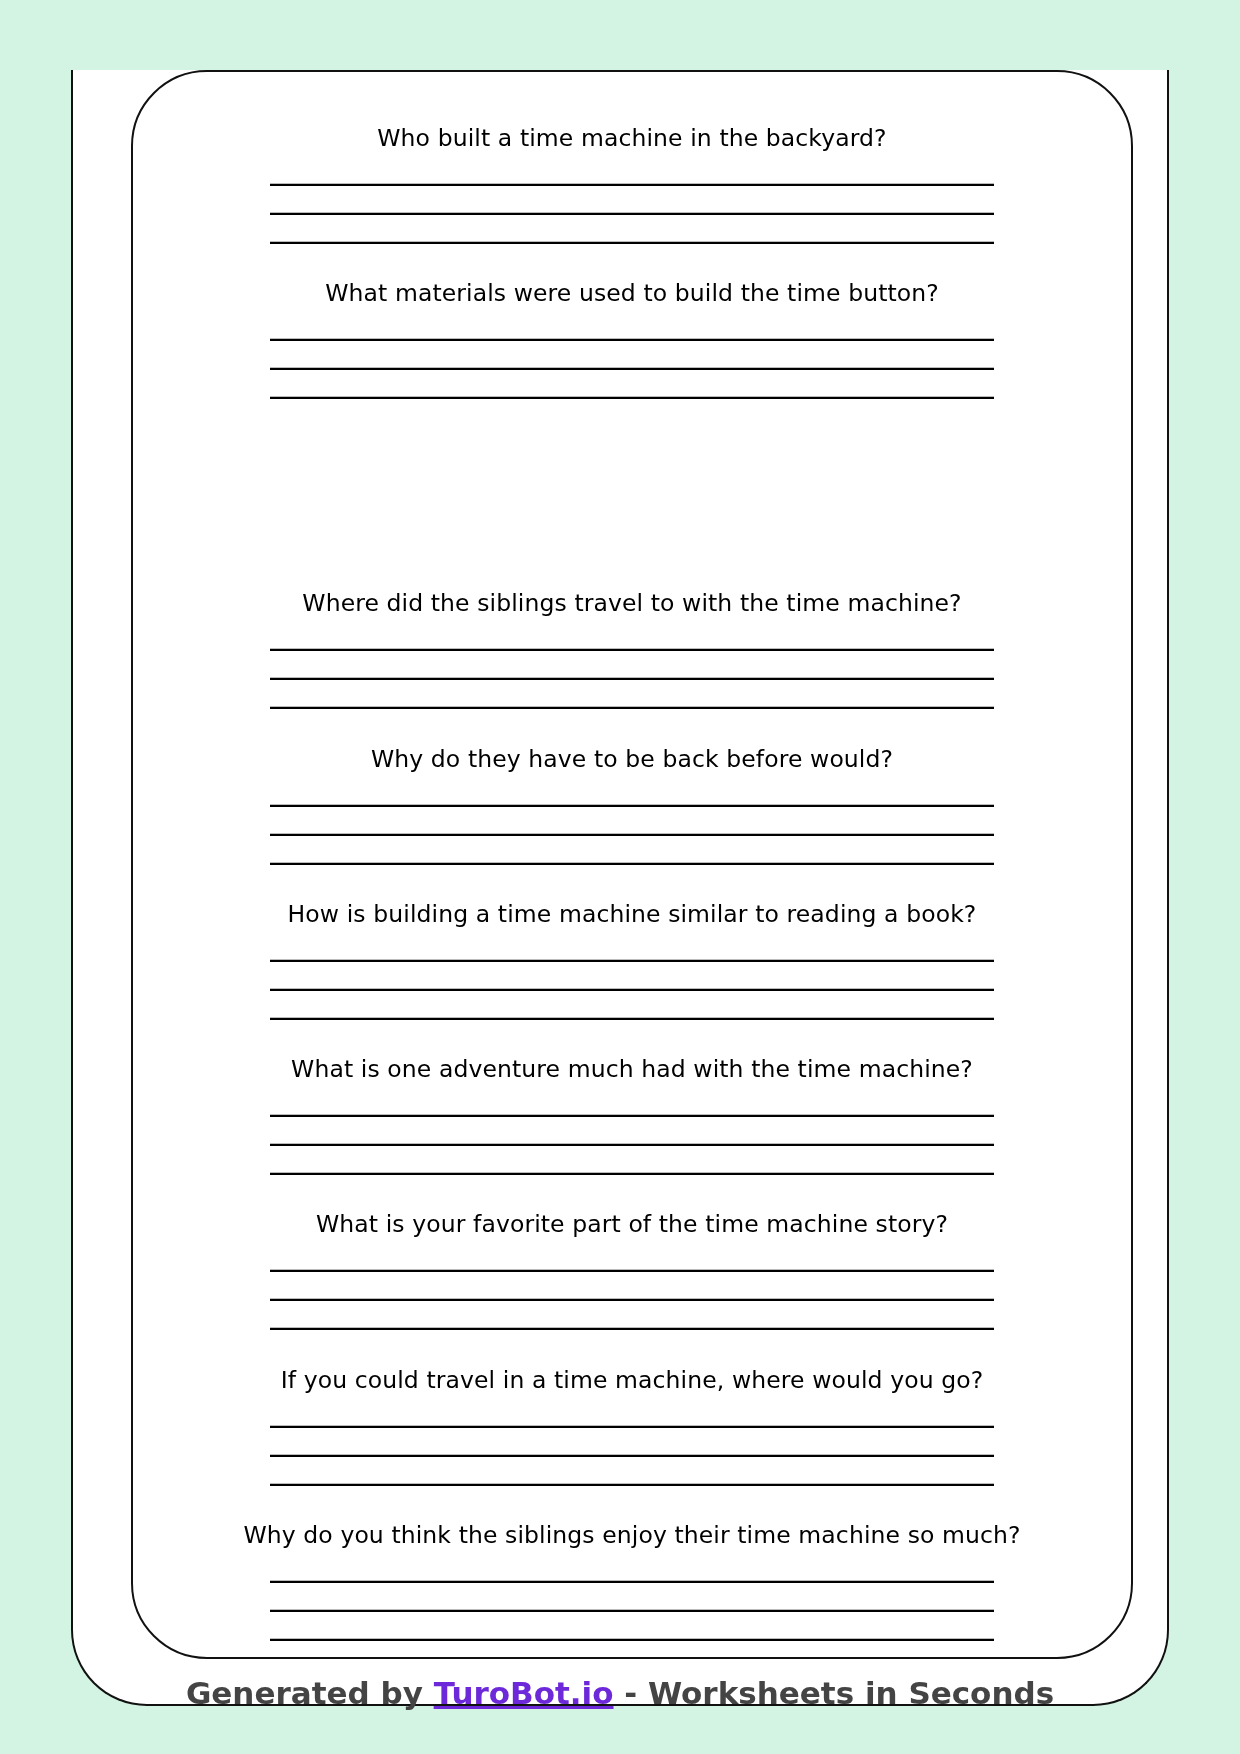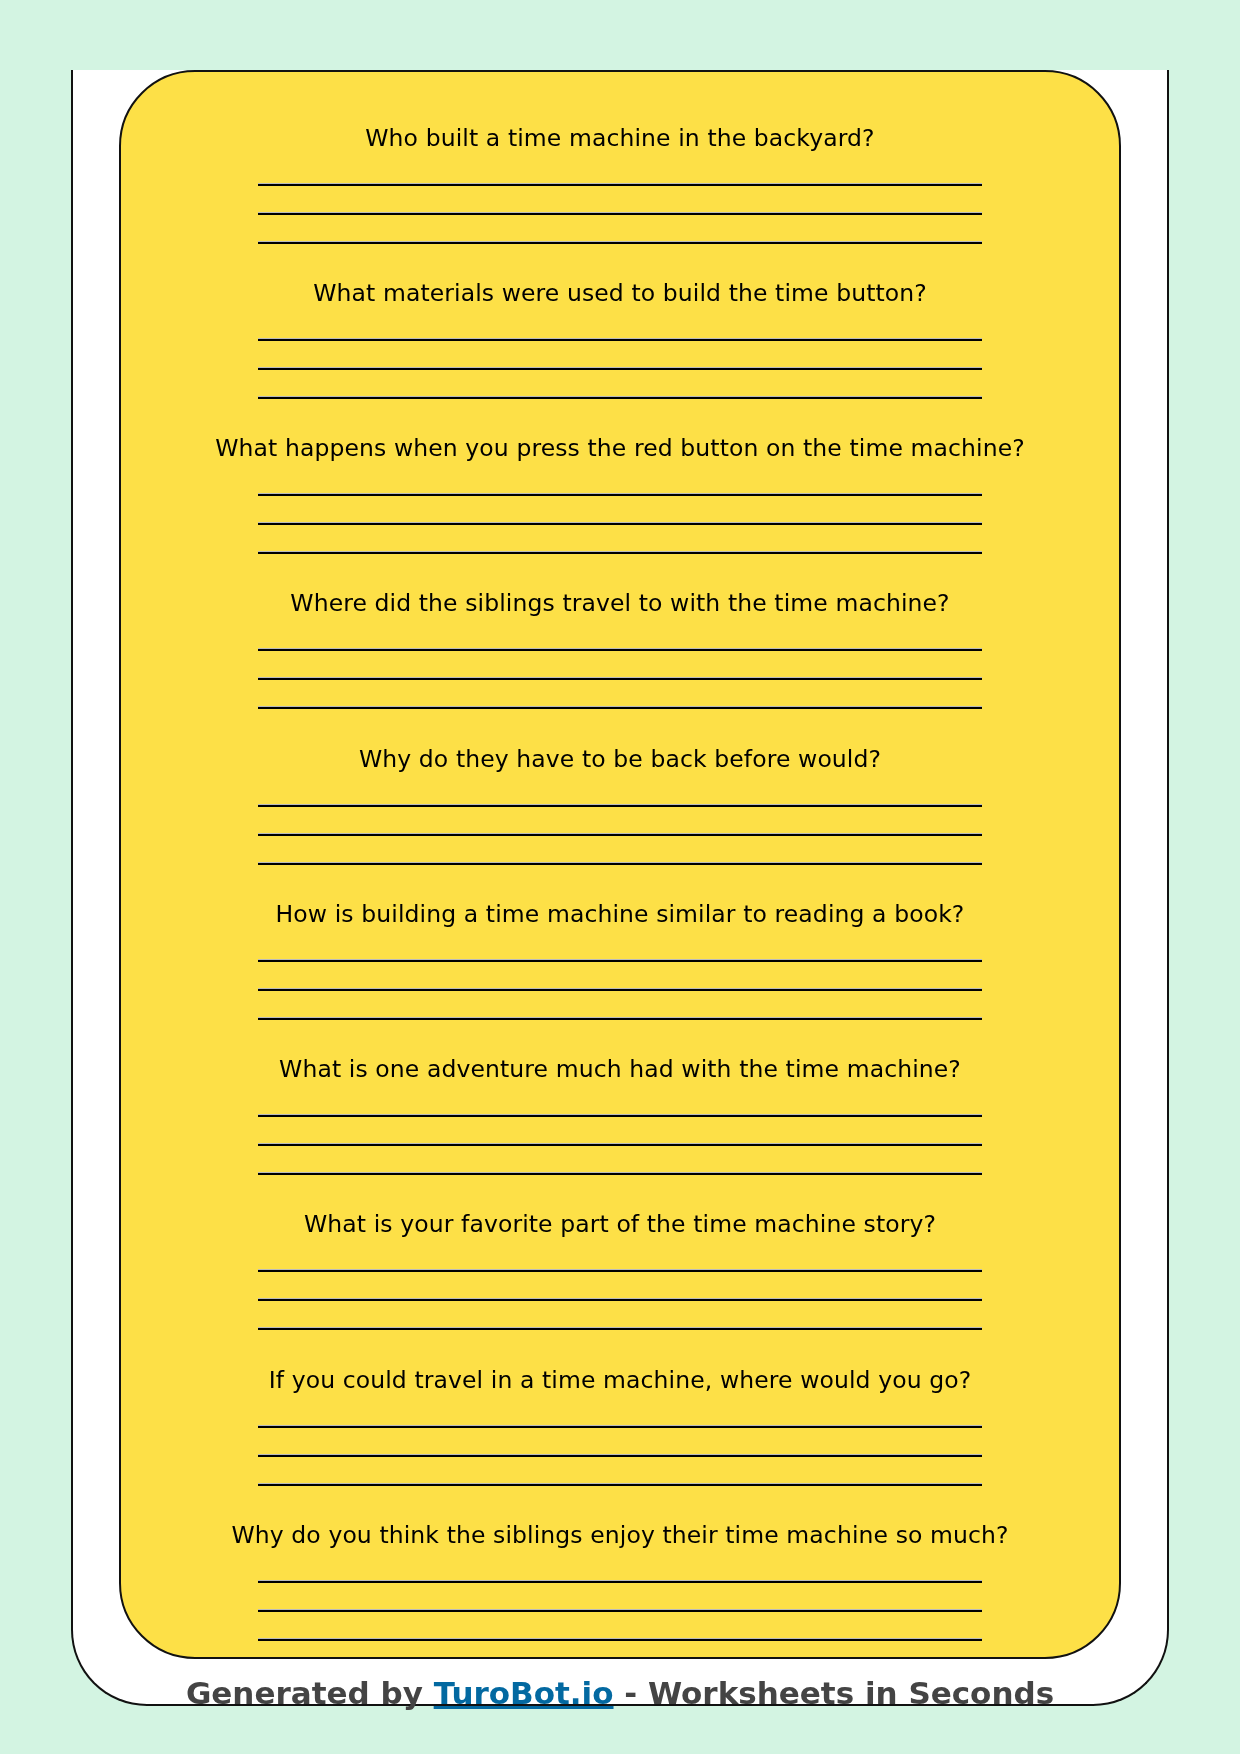--- a/index.html
+++ b/index.html
@@ -23,28 +23,28 @@
       background: #ffffff;
       border-left: 2px solid #111;
       border-right: 2px solid #111;
       border-bottom: 2px solid #111;
       border-top: none;
       border-radius: 0 0 76px 76px;
       box-sizing: border-box;
     }
     .inner-card {
       position: absolute;
-      left: 119px;
+      left: 131px;
       top: 70px;
       width: 1002px;
       height: 1589px;
       border: 2px solid #111;
       border-radius: 76px;
       box-sizing: border-box;
-      background: #fde047;
+      background: #ffffff;
       overflow: hidden;
     }
     .question-block {
       position: absolute;
       left: 0;
       width: 100%;
       height: 155px;
     }
     .question-text {
       position: absolute;
@@ -74,21 +74,21 @@
       top: 1673px;
       text-align: center;
       font-family: "DejaVu Sans", sans-serif;
       font-weight: bold;
       font-size: 31px;
       line-height: 40px;
       color: #444444;
       white-space: nowrap;
     }
     .footer a {
-      color: #0369a1;
+      color: #6d28d9;
       text-decoration: underline;
     }
   </style>
 </head>
 <body>
 
 <div class="outer-sheet"></div>
 
 <div class="inner-card">
 
@@ -99,26 +99,20 @@
     <div class="answer-line" style="top:117px"></div>
   </div>
 
   <div class="question-block" style="top:207px">
     <div class="question-text">What materials were used to build the time button?</div>
     <div class="answer-line" style="top:59px"></div>
     <div class="answer-line" style="top:88px"></div>
     <div class="answer-line" style="top:117px"></div>
   </div>
 
-  <div class="question-block" style="top:362px">
-    <div class="question-text">What happens when you press the red button on the time machine?</div>
-    <div class="answer-line" style="top:59px"></div>
-    <div class="answer-line" style="top:88px"></div>
-    <div class="answer-line" style="top:117px"></div>
-  </div>
 
   <div class="question-block" style="top:517px">
     <div class="question-text">Where did the siblings travel to with the time machine?</div>
     <div class="answer-line" style="top:59px"></div>
     <div class="answer-line" style="top:88px"></div>
     <div class="answer-line" style="top:117px"></div>
   </div>
 
   <div class="question-block" style="top:673px">
     <div class="question-text">Why do they have to be back before would?</div>

